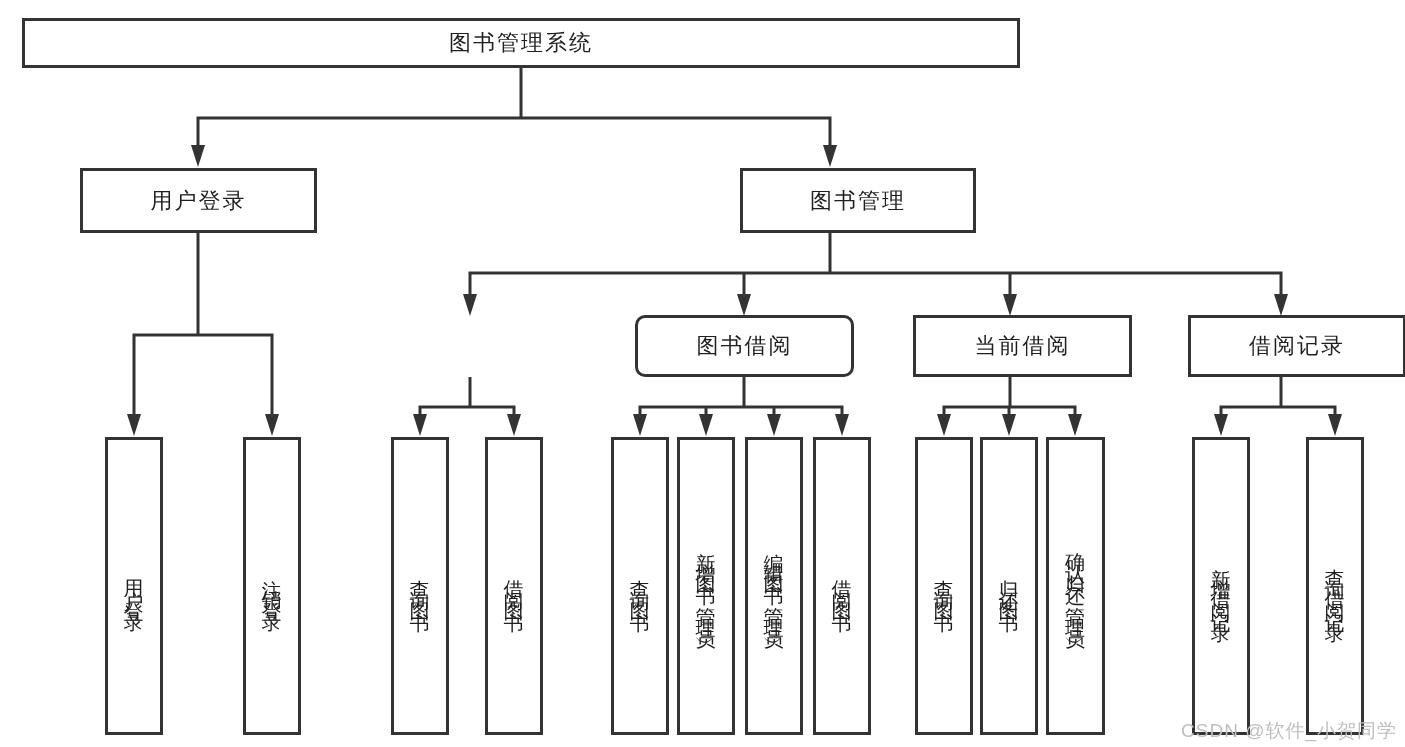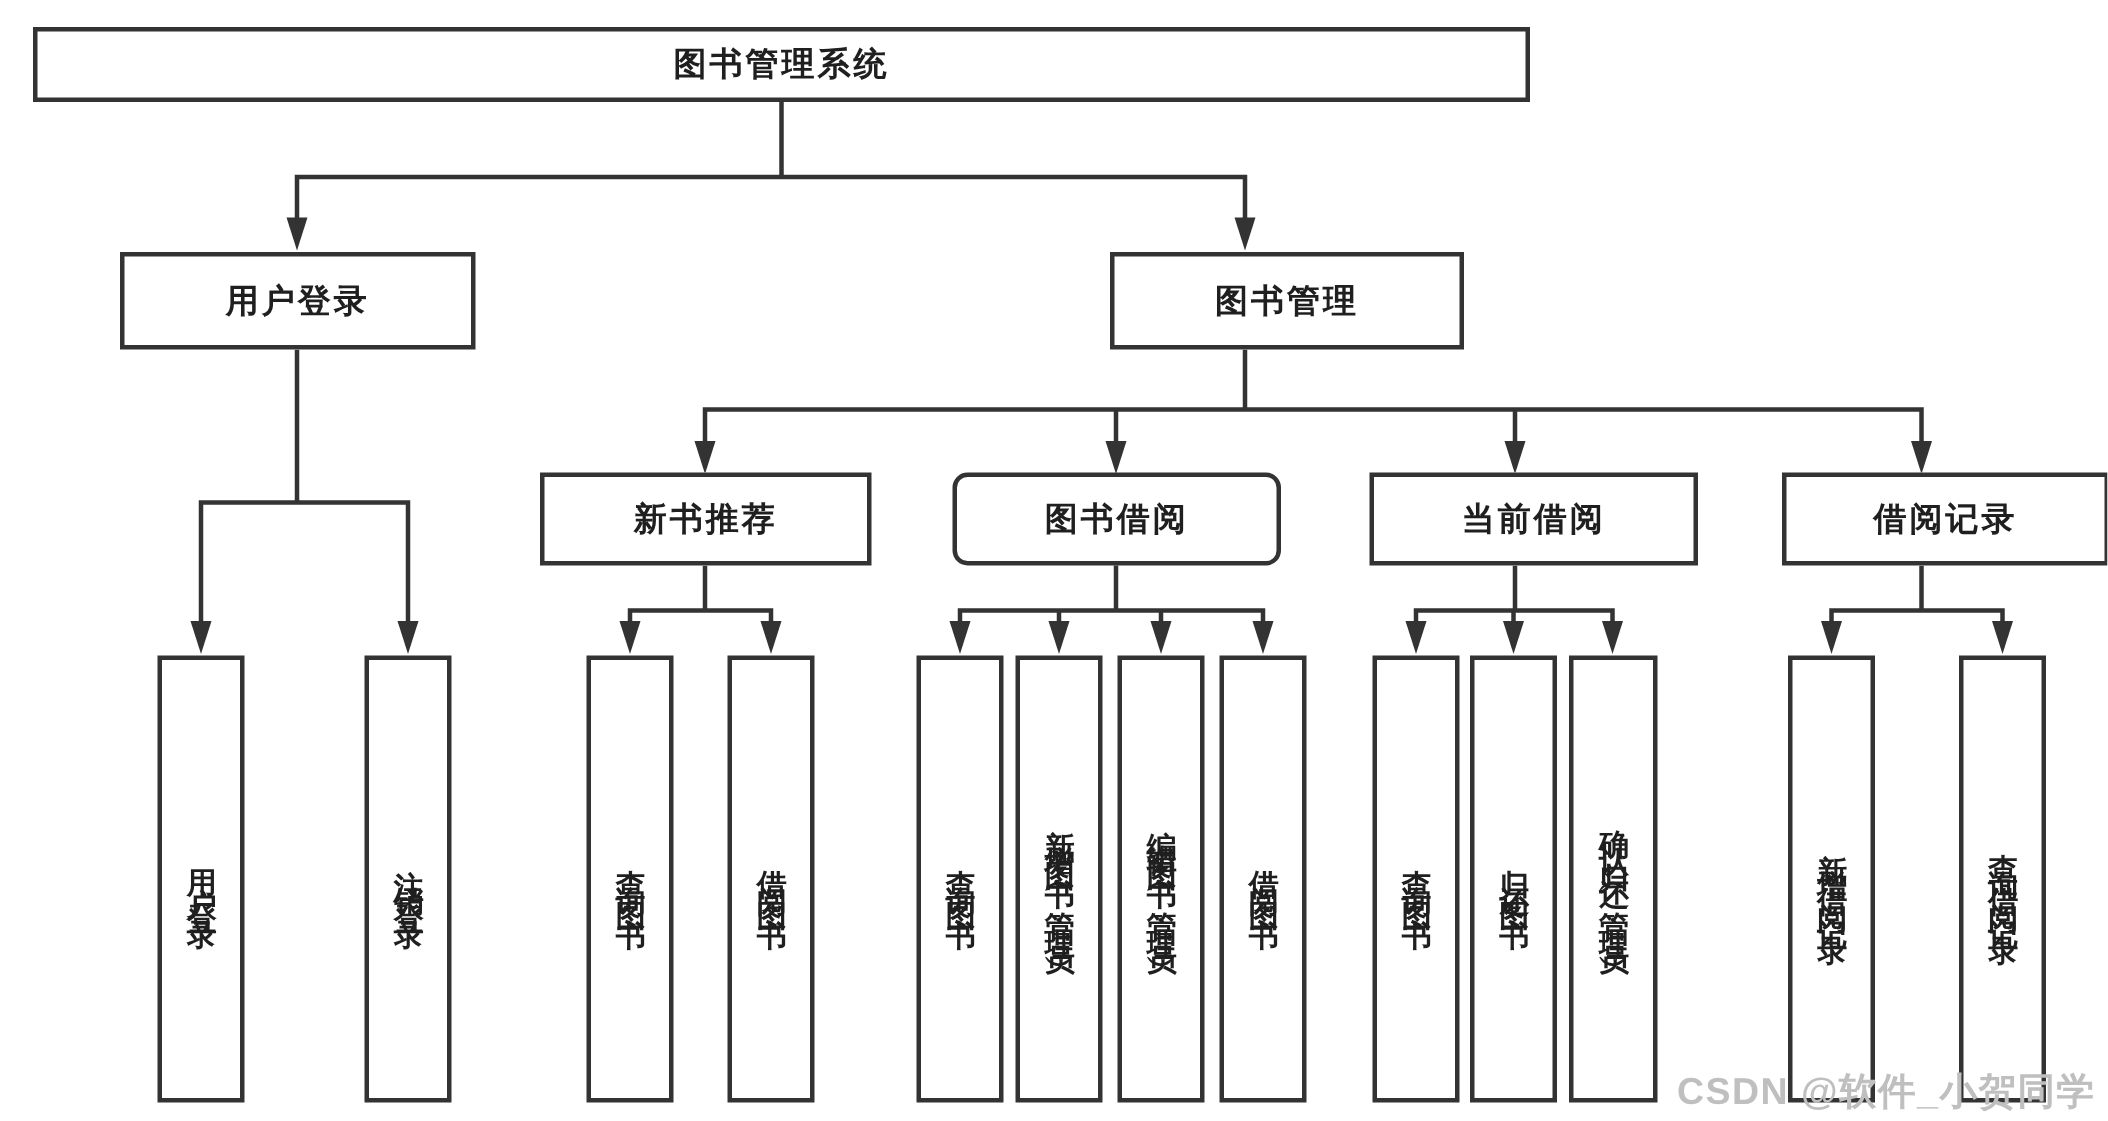--- a/index.html
+++ b/index.html
@@ -7,21 +7,20 @@
     padding: 0;
     background: #ffffff;
     font-family: "Liberation Sans", "DejaVu Sans", sans-serif;
   }
   .canvas {
     position: relative;
     width: 1405px;
     height: 747px;
     background: #ffffff;
     overflow: hidden;
-    font-weight: bold;
   }
   .connectors {
     position: absolute;
     left: 0; top: 0;
     width: 1405px;
     height: 747px;
   }
   .box {
     position: absolute;
     box-sizing: border-box;
@@ -41,21 +40,21 @@
   .box.v {
     writing-mode: vertical-rl;
     font-size: 20px;
     letter-spacing: 11px;
     line-height: 1;
   }
   .watermark {
     position: absolute;
     right: 8px;
     bottom: 3px;
-    font-size: 25px;
+    font-size: 19px;
     color: #bfbfbf;
     letter-spacing: 1px;
     white-space: nowrap;
   }
 </style>
 </head>
 <body>
 
 <div class="canvas">
 
@@ -88,21 +87,20 @@
       <polygon points="1214,414 1228,414 1221,436"></polygon>
       <polygon points="1328,414 1342,414 1335,436"></polygon>
     </g>
   </svg>
 
   <div class="box h" style="left:22px; top:18px; width:998px; height:50px;">图书管理系统</div>
 
   <div class="box h" style="left:80px; top:168px; width:237px; height:65px;">用户登录</div>
   <div class="box h" style="left:712px; top:168px; width:236px; height:65px;margin-left:28px;">图书管理</div>
 
-  <div class="box h" style="left:360px; top:315px; width:221px; height:62px;">新书推荐</div>
   <div class="box h" style="left:635px; top:315px; width:219px; height:62px;border-radius:10px;">图书借阅</div>
   <div class="box h" style="left:913px; top:315px; width:219px; height:62px;">当前借阅</div>
   <div class="box h" style="left:1188px; top:315px; width:218px; height:62px;">借阅记录</div>
 
   <div class="box v" style="left:105px; top:437px; width:58px; height:298px;">用户登录</div>
   <div class="box v" style="left:243px; top:437px; width:58px; height:298px;">注销登录</div>
 
   <div class="box v" style="left:391px; top:437px; width:58px; height:298px;">查询图书</div>
   <div class="box v" style="left:485px; top:437px; width:58px; height:298px;">借阅图书</div>
 

